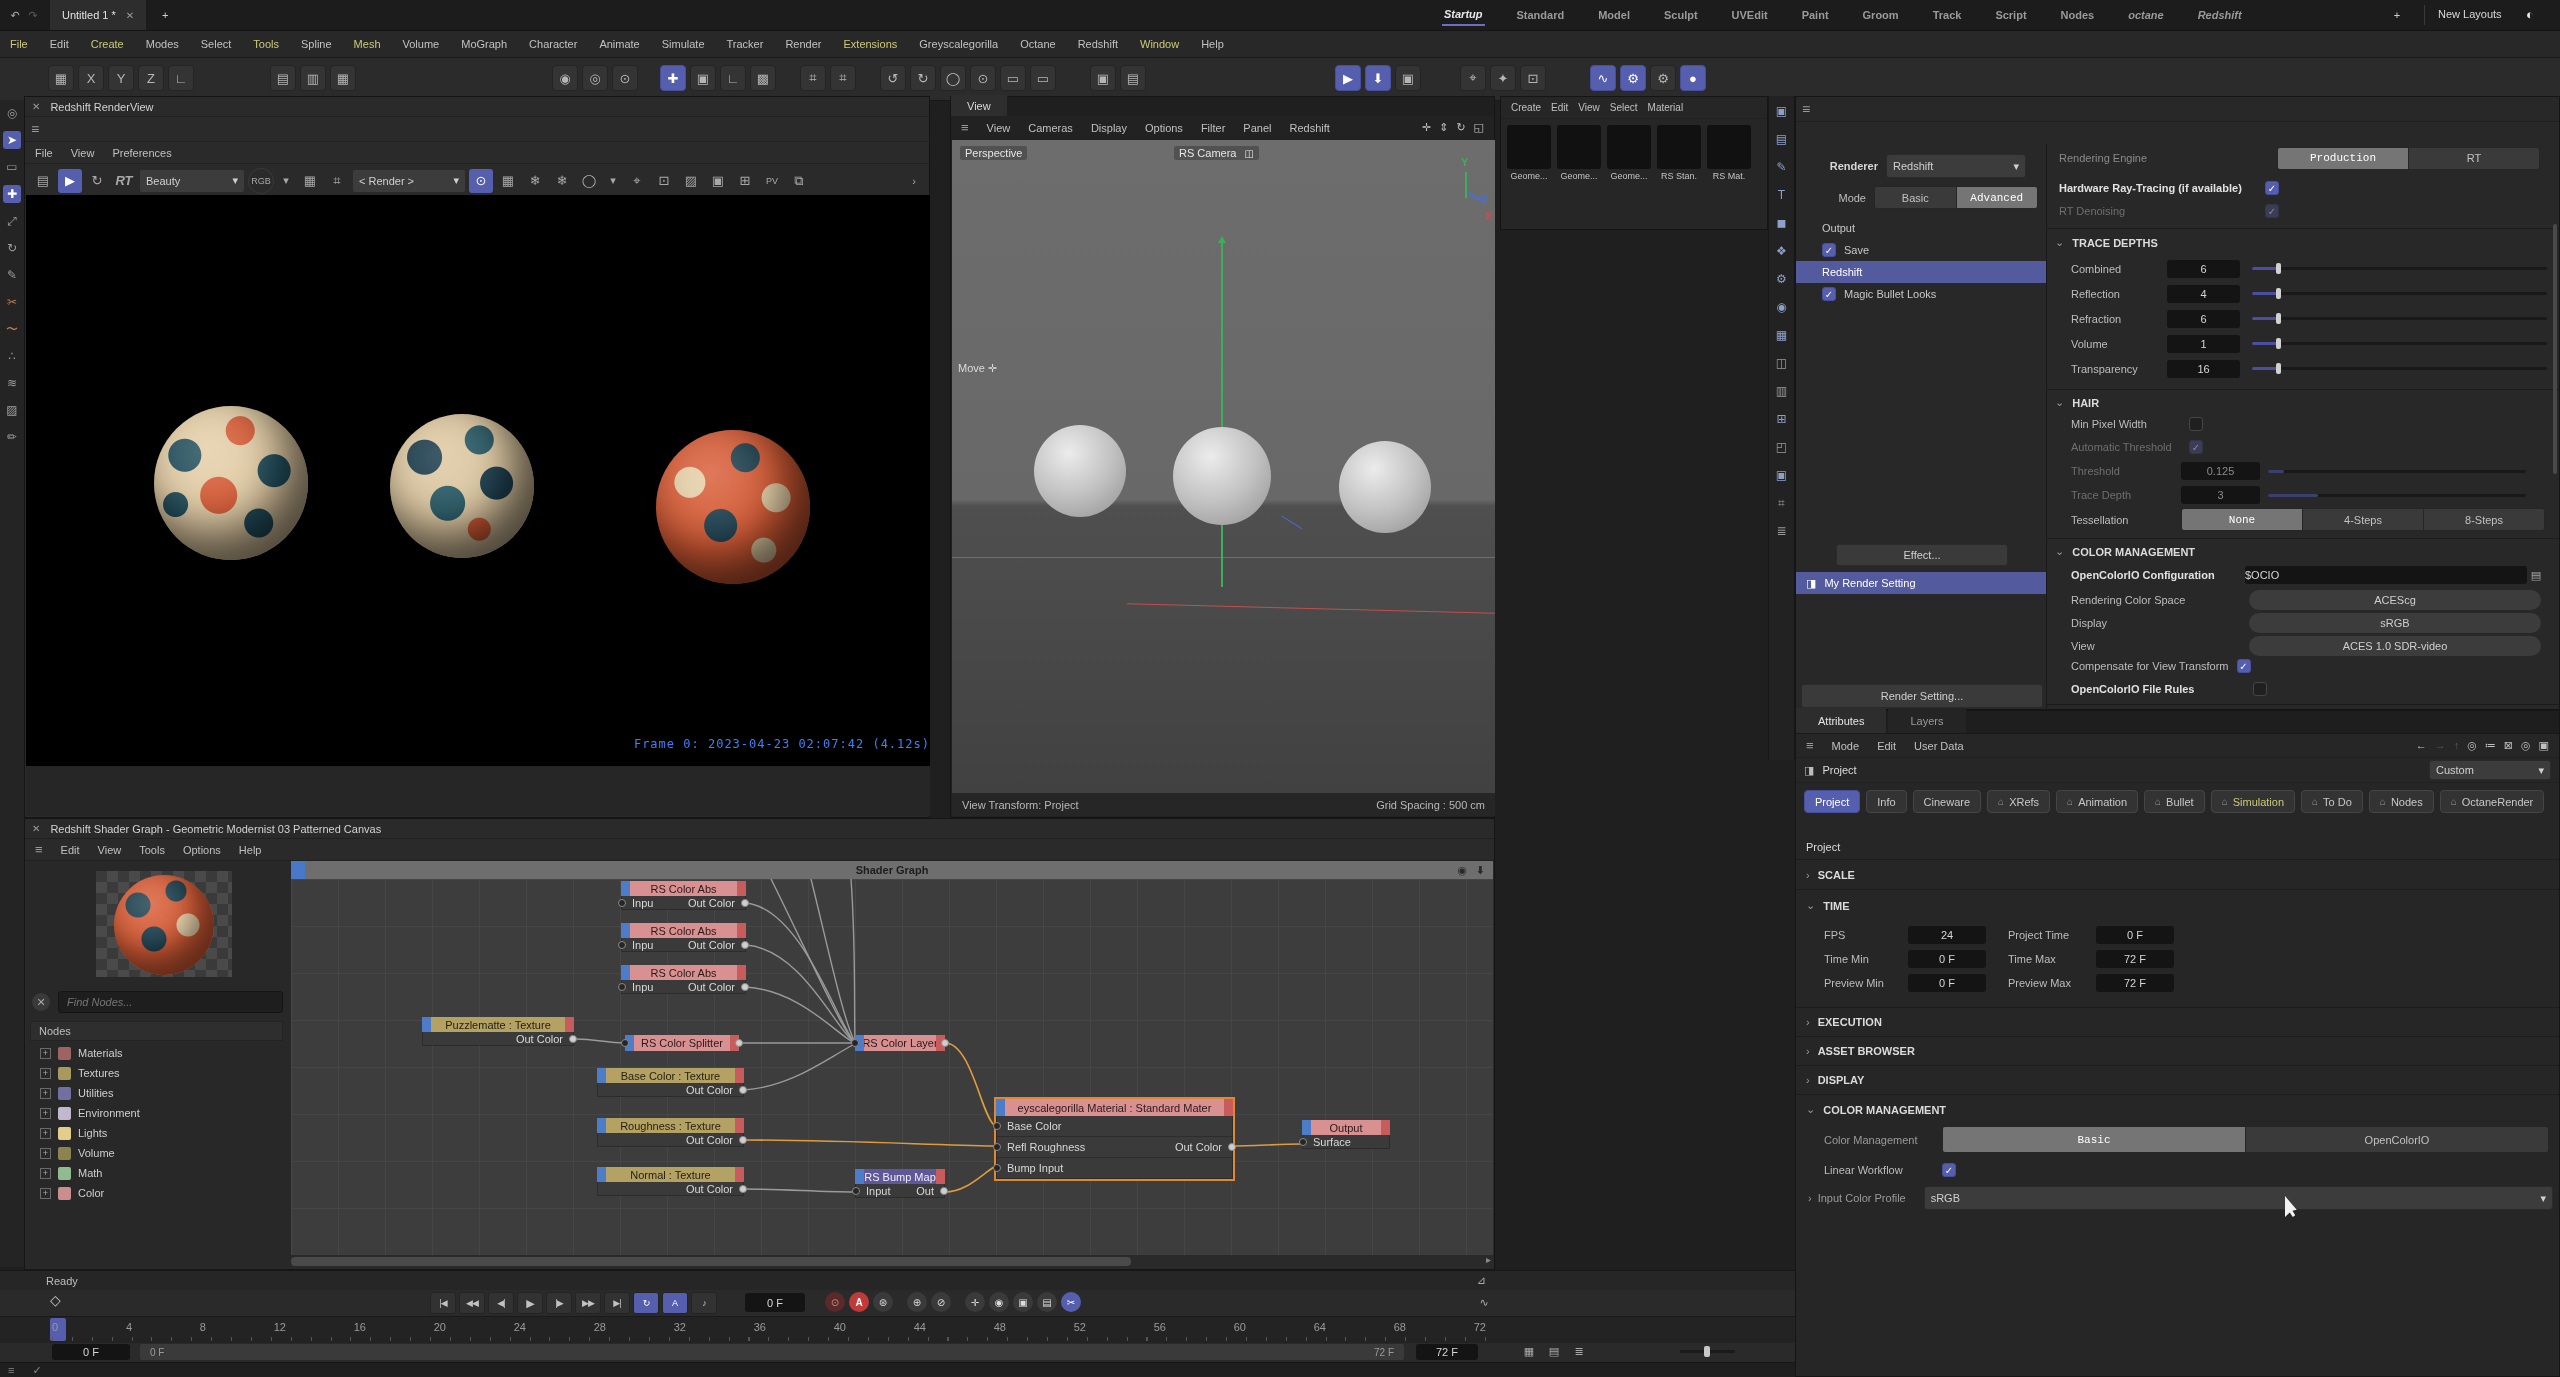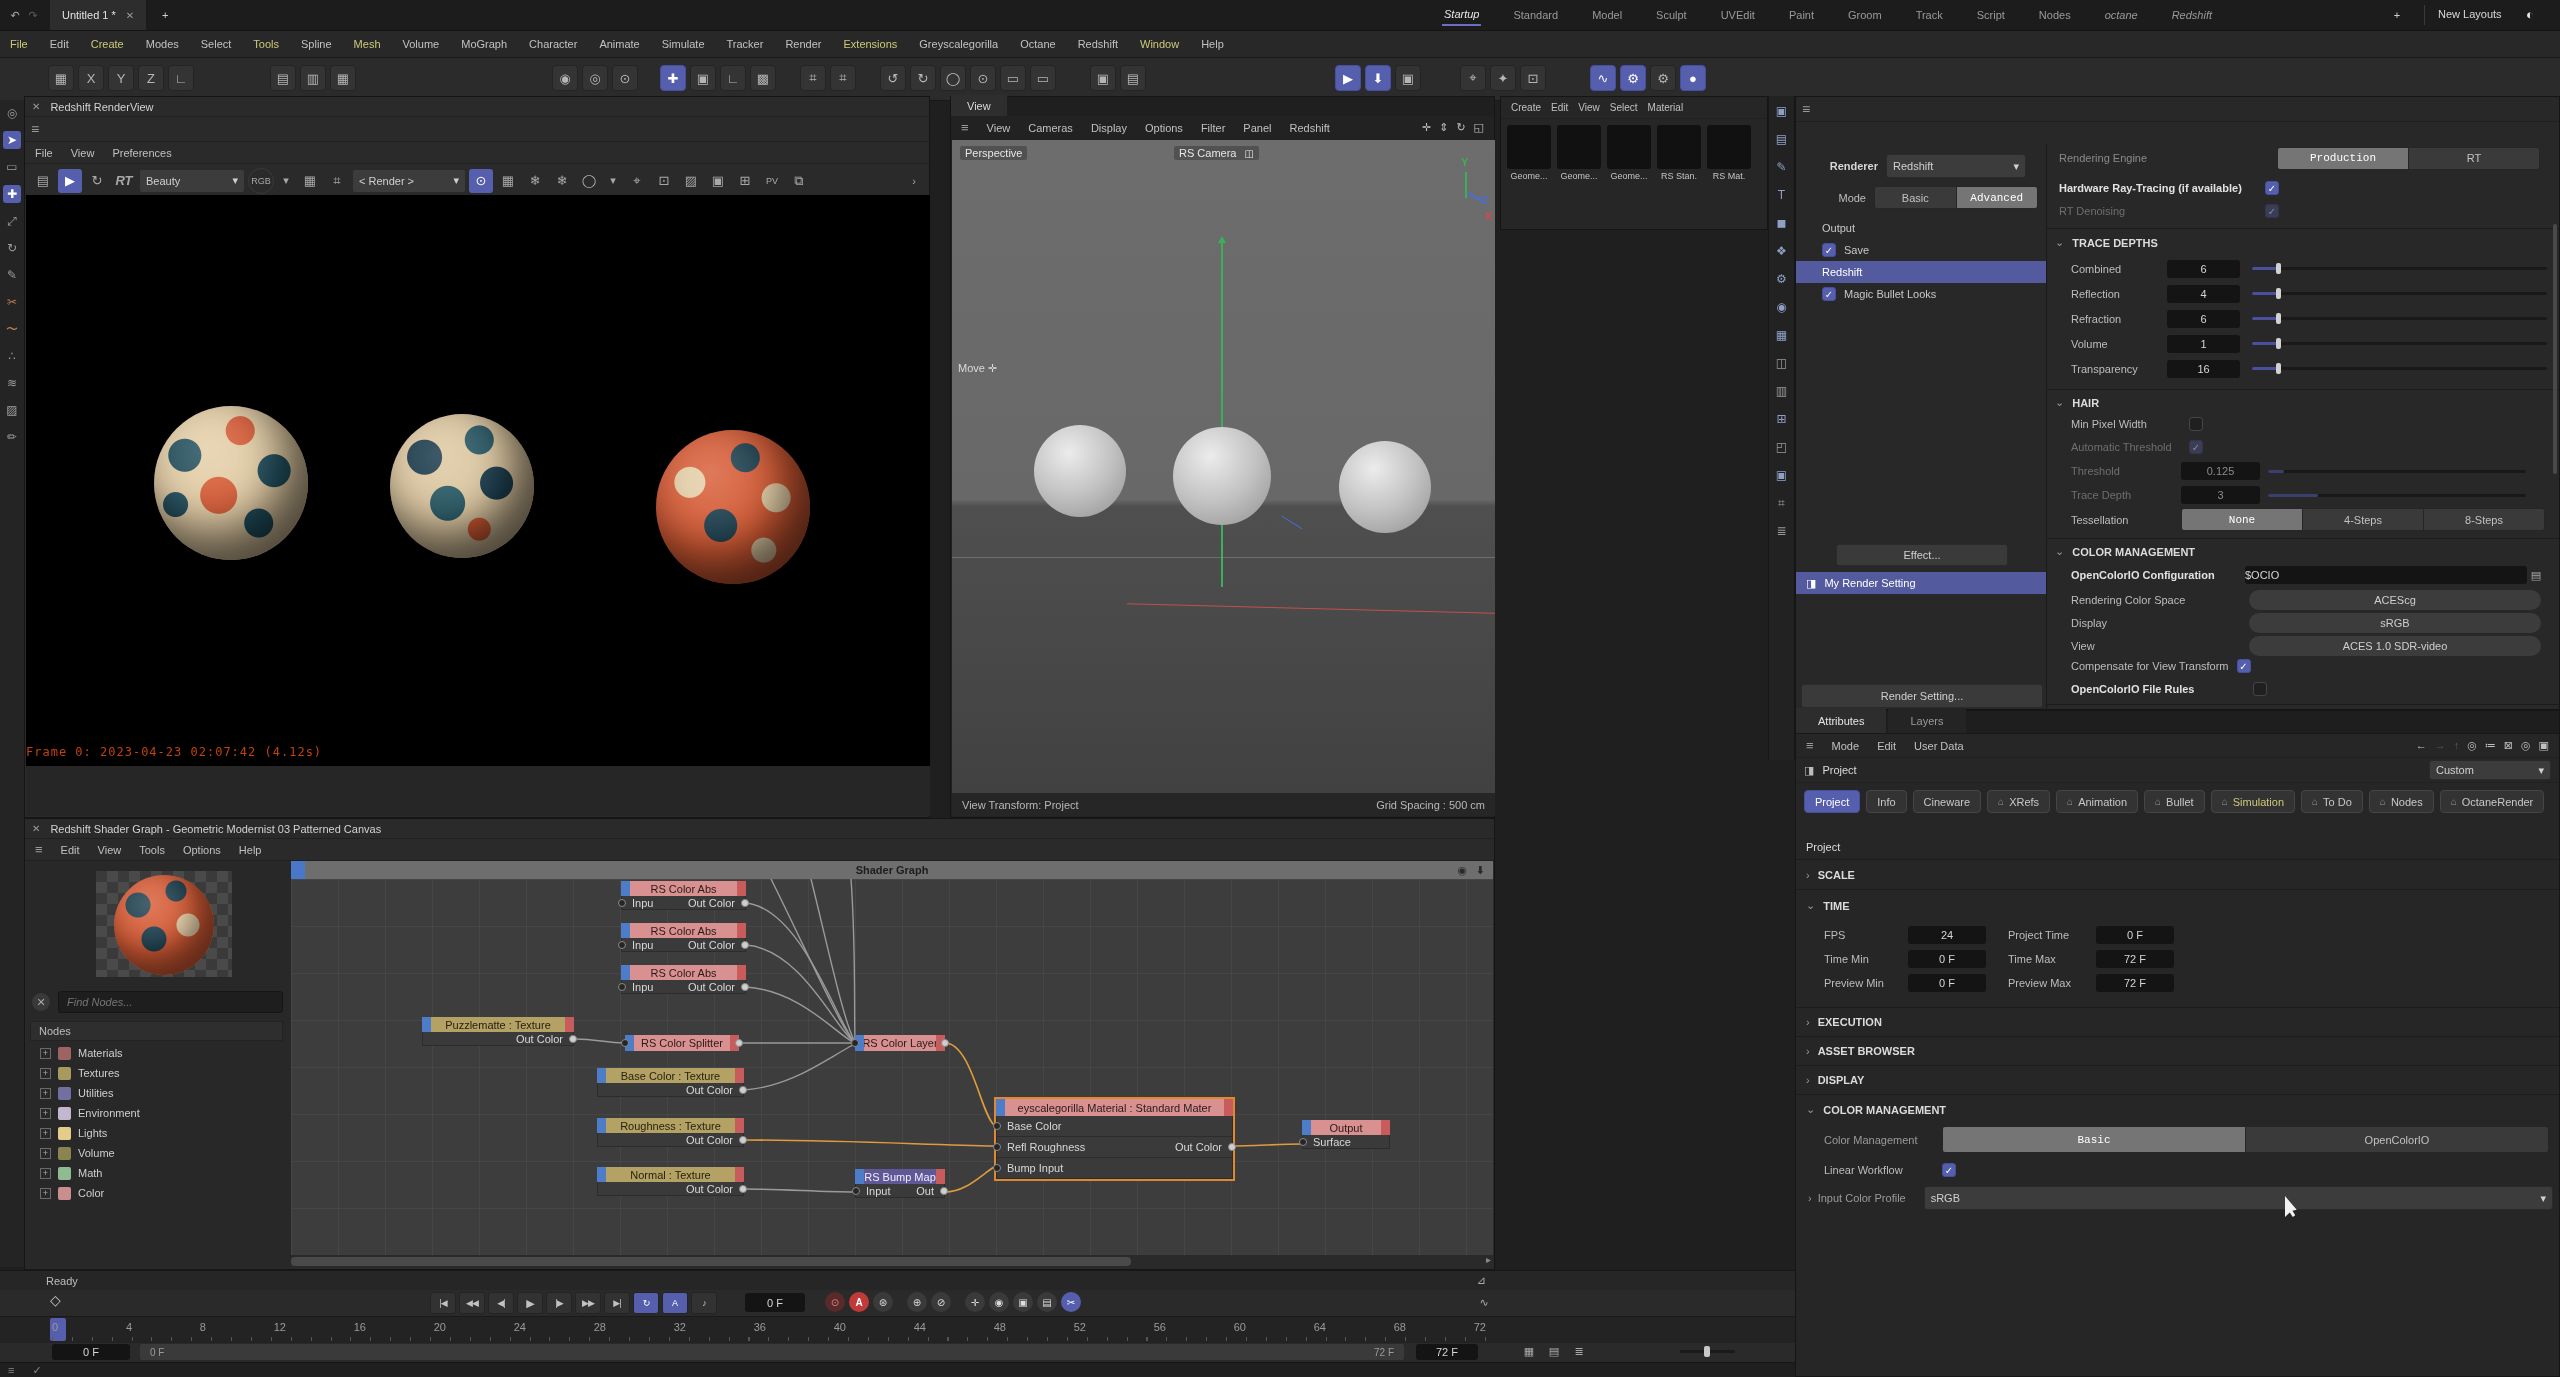--- a/index.html
+++ b/index.html
@@ -12,21 +12,21 @@
     color:#a8a8a8;border-radius:3px;font-size:13px;}
   .ic.sm{width:18px;height:18px;font-size:11px;}
   .on{background:#565fae;color:#fff;}
   .hl{color:#cdc97a;}
   .dim{color:#5c5c5c;}
   .it{font-style:italic;}
   
   .titlebar{position:absolute;left:0;top:0;width:2560px;height:30px;background:#1c1c1c;border-bottom:1px solid #141414;display:flex;align-items:center;}
   .doc-tab{height:30px;display:flex;align-items:center;gap:10px;padding:0 12px;background:#2d2d2d;color:#e3e3e3;margin-left:8px;}
   .ws-tabs{position:absolute;left:1442px;top:0;height:30px;display:flex;align-items:center;gap:30px;}
-  .ws-tab{color:#9a9a9a;padding:4px 2px;}
+  .ws-tab{color:#9a9a9a;padding:4px 2px;font-weight:bold;}
   .ws-tab.ws-active{color:#e8e8e8;font-style:italic;border-bottom:2px solid #6a6fc4;}
   
   .menubar{position:absolute;left:0;top:31px;width:2560px;height:27px;background:#282828;border-bottom:1px solid #191919;display:flex;align-items:center;gap:22px;padding-left:10px;box-sizing:border-box;}
   .menubar span{color:#c2c2c2;}
   .menubar span.hl{color:#cdc97a;}
   
   .maintb{position:absolute;left:0;top:58px;width:2560px;height:42px;background:#2b2b2b;border-bottom:1px solid #181818;}
   .tgrp{position:absolute;top:7px;display:flex;gap:4px;}
   .tbtn{width:26px;height:26px;display:flex;align-items:center;justify-content:center;background:#343434;border:1px solid #242424;border-radius:4px;color:#b5b5b5;font-size:13px;box-sizing:border-box;}
   .tbtn.on{background:#565fae;color:#fff;border-color:#464f9e;}
@@ -39,21 +39,21 @@
   .panel{position:absolute;background:#2a2a2a;border:1px solid #151515;box-sizing:border-box;}
   .ptitle{height:19px;display:flex;align-items:center;gap:10px;padding:0 7px;color:#d2d2d2;background:#2a2a2a;border-bottom:1px solid #202020;}
   .px{color:#9a9a9a;font-size:10px;}
   .grip{height:24px;display:flex;align-items:center;padding:0 6px;color:#9a9a9a;font-size:14px;border-bottom:1px solid #202020;}
   .mrow{height:21px;display:flex;align-items:center;gap:18px;padding:0 10px;color:#c0c0c0;border-bottom:1px solid #202020;}
   
   .rv-toolbar{height:33px;display:flex;align-items:center;gap:3px;padding:0 6px;border-bottom:1px solid #1c1c1c;}
   .drop{height:22px;background:#3c3c3c;border:1px solid #2a2a2a;border-radius:3px;display:flex;align-items:center;justify-content:space-between;padding:0 6px;color:#d0d0d0;gap:8px;}
   .rv-canvas{position:absolute;left:1px;top:98px;width:904px;height:572px;background:#000;}
   .sphere{position:absolute;border-radius:50%;}
-  .frame-info{position:absolute;left:0;right:0;bottom:8px;text-align:left;color:#c2410c;font-family:"DejaVu Sans Mono",monospace;font-size:12px;letter-spacing:1px;}
+  .frame-info{position:absolute;left:0;right:0;bottom:16px;text-align:right;color:#3b82f6;font-family:"DejaVu Sans Mono",monospace;font-size:12px;letter-spacing:1px;}
   .rv-filler{position:absolute;left:1px;bottom:1px;width:904px;height:50px;background:#262626;}
   
   .vp-tabrow{height:19px;background:#1f1f1f;display:flex;align-items:flex-end;}
   .vp-tab{background:#2e2e2e;color:#d8d8d8;padding:2px 16px;height:17px;display:flex;align-items:center;}
   .vp-canvas{position:absolute;left:1px;top:43px;width:543px;height:654px;background:linear-gradient(#6d6d6d 0%,#686868 55%,#4f4f4f 56%,#414141 100%);overflow:hidden;}
   .vp-footer{position:absolute;left:1px;bottom:1px;width:543px;height:23px;background:#262626;display:flex;align-items:center;justify-content:space-between;padding:0 10px;box-sizing:border-box;color:#b8b8b8;}
   .gsphere{position:absolute;border-radius:50%;background:radial-gradient(circle at 38% 30%,#ececec,#c2c2c2 50%,#8f8f8f 100%);}
   .hud{background:rgba(0,0,0,.25);padding:1px 5px;border-radius:2px;color:#e6e6e6;}
   
   .thumb{width:44px;height:44px;border-radius:3px;background:#111;}

